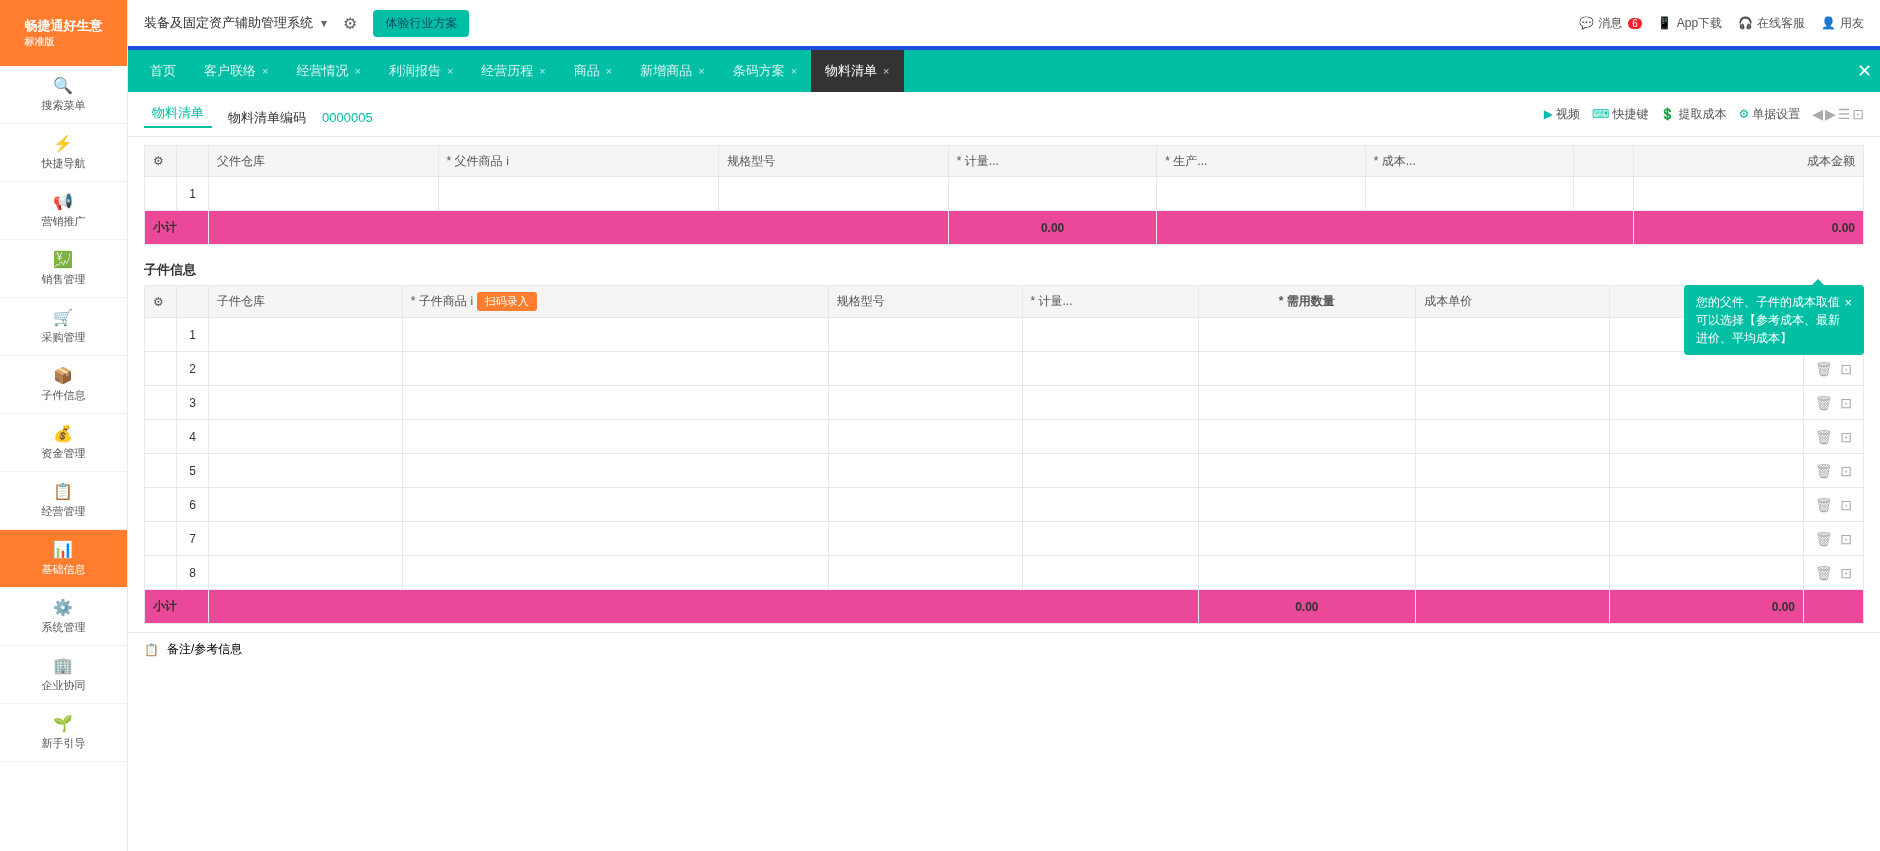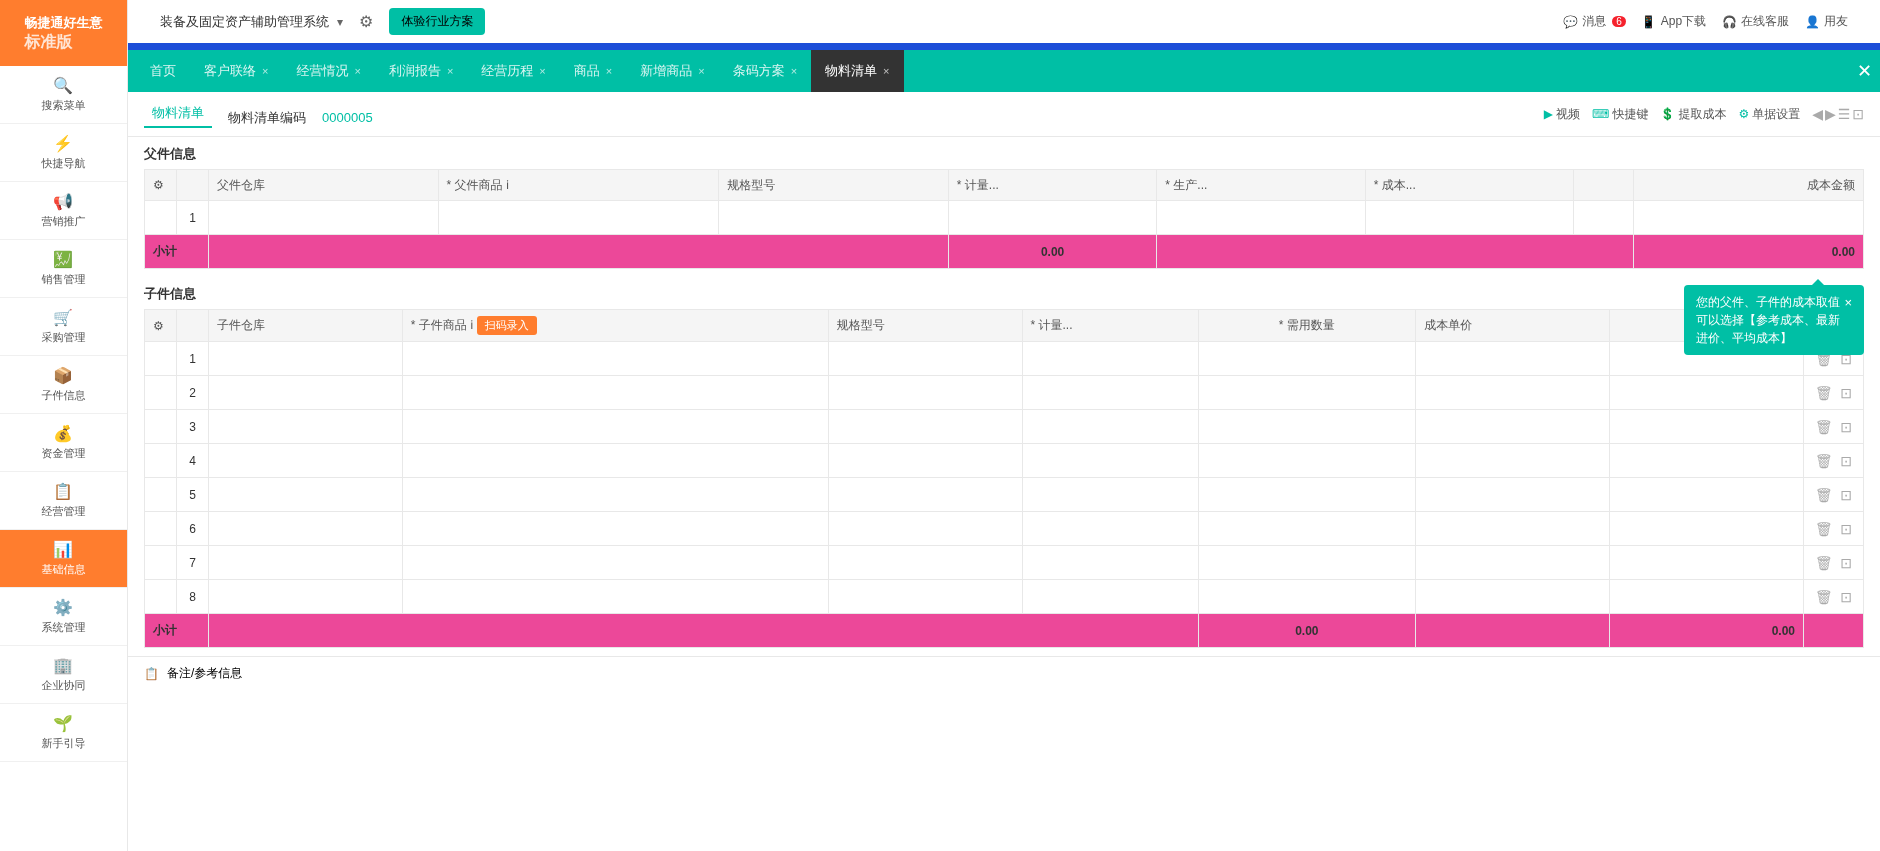--- a/index.html
+++ b/index.html
@@ -19,21 +19,21 @@
       height: 66px;
       display: flex;
       align-items: center;
       justify-content: center;
       color: white;
       font-size: 13px;
       font-weight: bold;
       padding: 0 8px;
     }
     .sidebar-logo-sub {
-      font-size: 16px;
+      font-size: 10px;
       color: rgba(255,255,255,0.8);
     }
     .sidebar-item {
       display: flex;
       flex-direction: column;
       align-items: center;
       padding: 10px 0;
       cursor: pointer;
       color: #555;
       font-size: 11px;
@@ -44,31 +44,31 @@
 
     
     .main { flex: 1; display: flex; flex-direction: column; overflow: hidden; }
 
     
     .topbar {
       height: 50px;
       background: white;
       display: flex;
       align-items: center;
-      padding: 0 32px;
-      border-bottom: 7px solid #1d4ed8;
+      padding: 0 16px;
+      border-bottom: 4px solid #1d4ed8;
       justify-content: space-between;
     }
     .topbar-left { display: flex; align-items: center; gap: 8px; }
     .topbar-title { font-size: 13px; color: #333; }
     .topbar-dropdown { font-size: 12px; color: #666; cursor: pointer; }
     .topbar-gear { color: #666; font-size: 16px; cursor: pointer; margin-left: 8px; }
     .topbar-trial-btn {
       background: #00bfa5;
-      color: #000000;
+      color: #0c4a6e;
       border: none;
       border-radius: 4px;
       padding: 5px 12px;
       font-size: 12px;
       cursor: pointer;
       margin-left: 8px;
     }
     .topbar-right { display: flex; align-items: center; gap: 16px; color: #555; font-size: 12px; }
     .topbar-right-item { display: flex; align-items: center; gap: 4px; cursor: pointer; }
     .badge { background: #f5222d; color: white; border-radius: 8px; font-size: 10px; padding: 0 4px; margin-left: 2px; }
@@ -392,21 +392,20 @@
     </div>
 
     <div class="content-wrapper">
 
       <div class="tooltip-box">
         <span class="tooltip-close">×</span>
         <span>您的父件、子件的成本取值可以选择【参考成本、最新进价、平均成本】</span>
       </div>
 
       <div class="section">
-        <div class="section-title">父件信息</div>
         <table class="data-table">
           <thead>
             <tr>
               <th class="gear-col">⚙</th>
               <th class="row-num"></th>
               <th>父件仓库</th>
               <th>* 父件商品 ℹ</th>
               <th>规格型号</th>
               <th>* 计量...</th>
               <th>* 生产...</th>
@@ -446,21 +445,21 @@
             <tr>
               <th class="gear-col">⚙</th>
               <th class="row-num"></th>
               <th>子件仓库</th>
               <th>
                 * 子件商品 ℹ
                 <button class="scan-btn">扫码录入</button>
               </th>
               <th>规格型号</th>
               <th>* 计量...</th>
-              <th style="text-align:center;">* 需用数量</th>
+              <th style="text-align:center;font-weight:bold;">* 需用数量</th>
               <th>成本单价</th>
               <th style="text-align:right;">成本金额</th>
               <th class="action-col">操作</th>
             </tr>
           </thead>
           <tbody id="child-table-body">
           <tr>
     <td class="gear-col"></td>
     <td class="row-num">1</td>
     <td></td>

